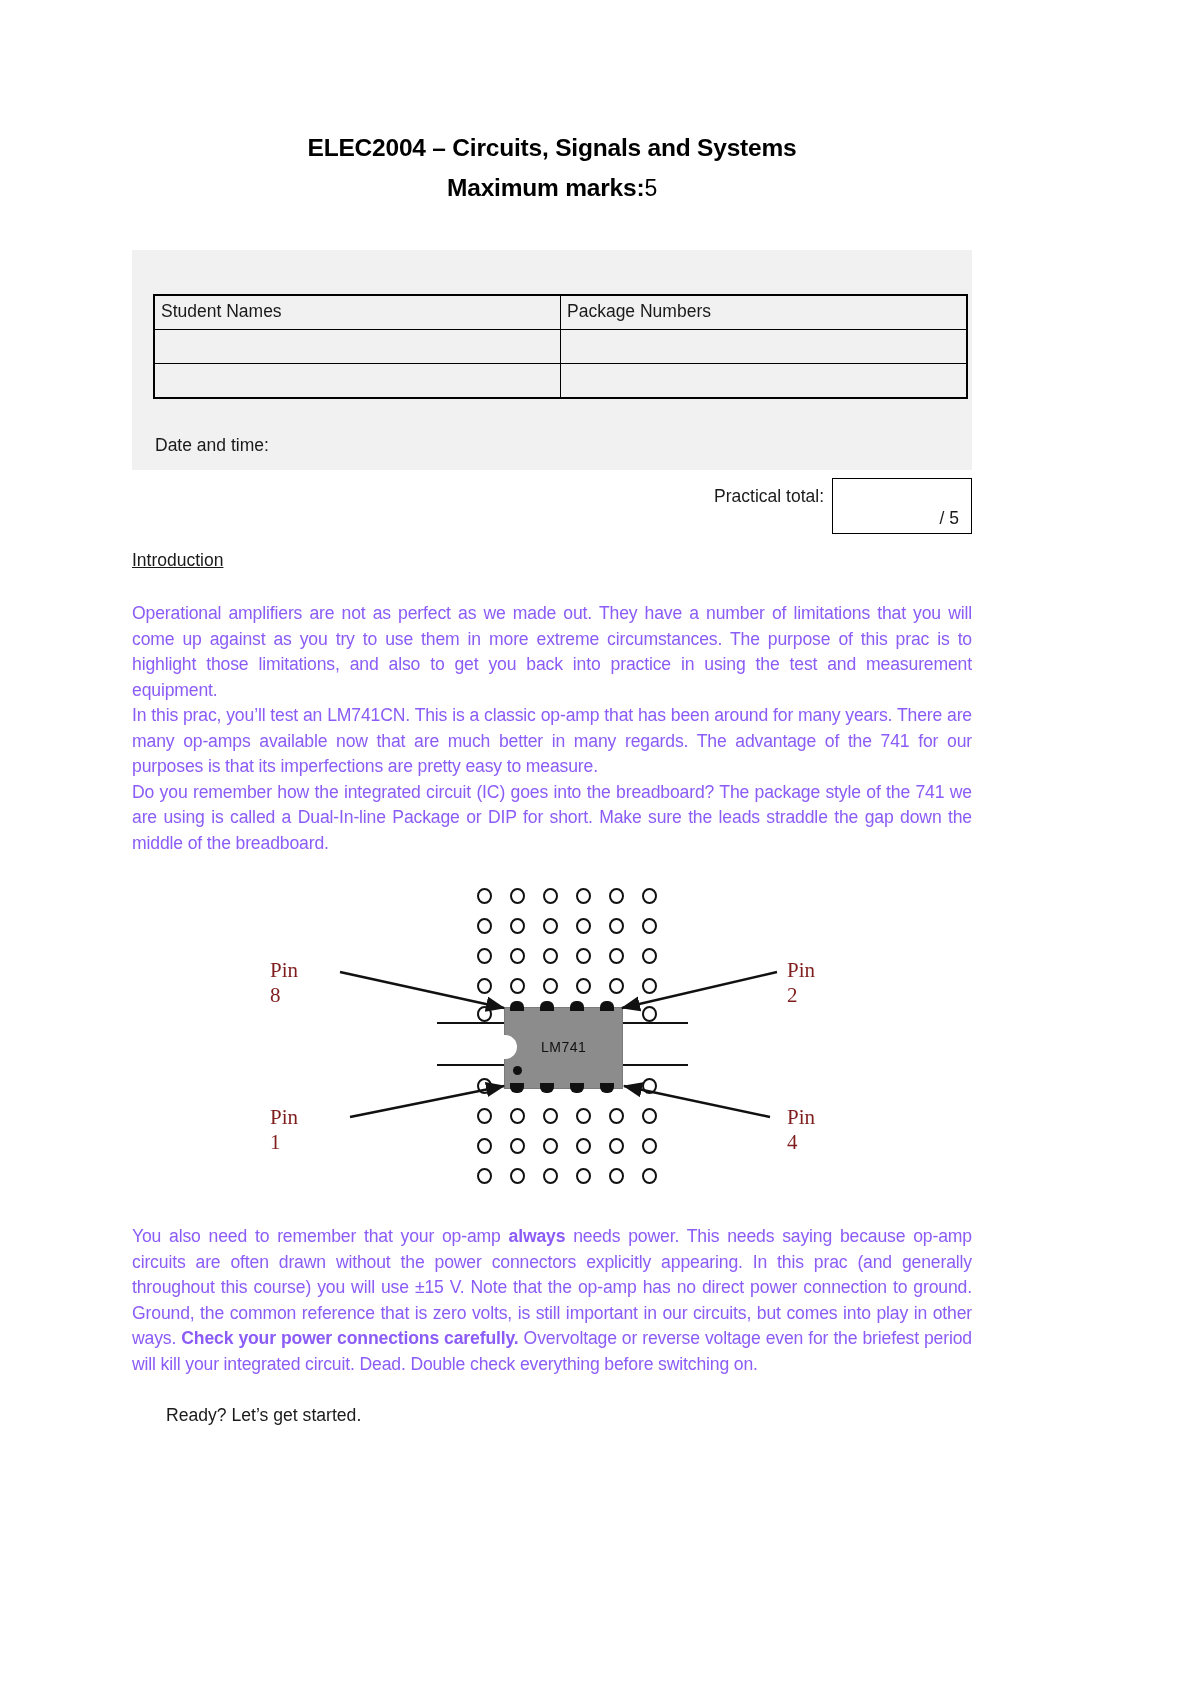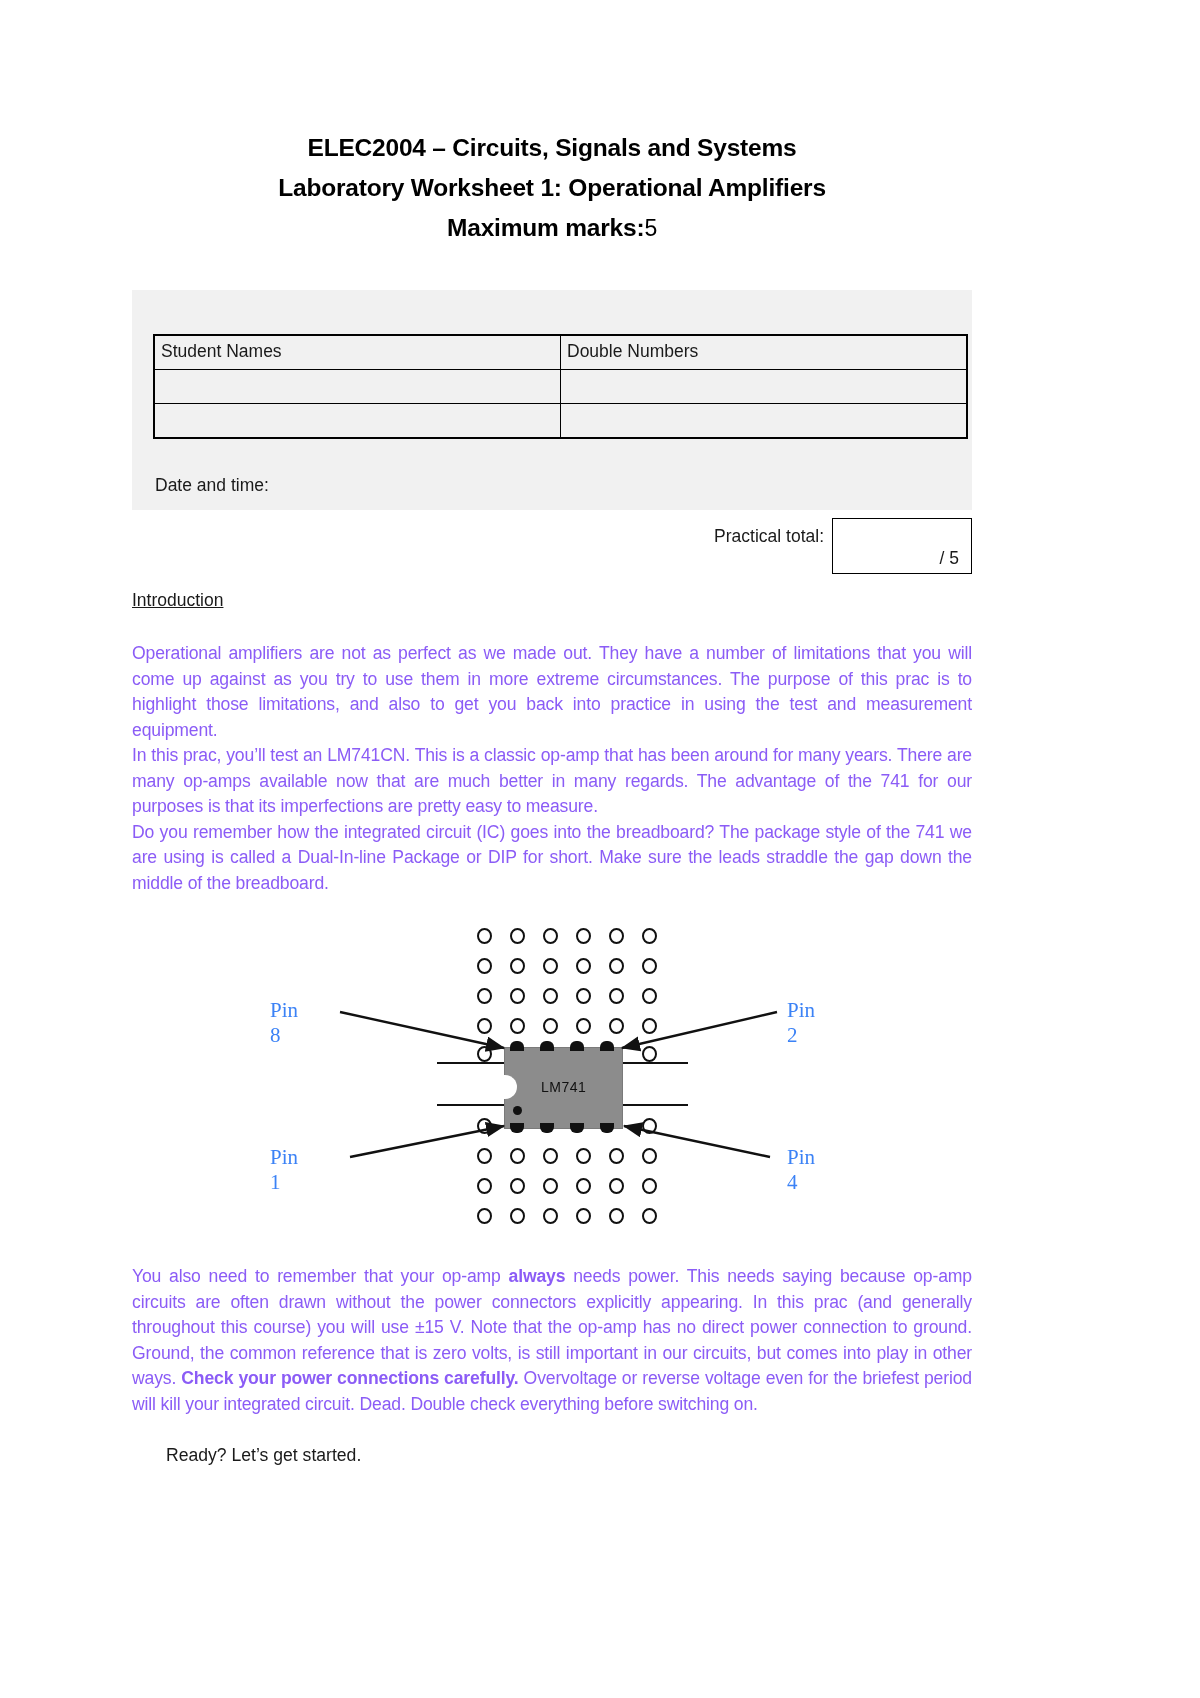--- a/index.html
+++ b/index.html
@@ -193,48 +193,47 @@
     position: absolute;
     width: 9px;
     height: 9px;
     border-radius: 50%;
     background: #111;
   }
   .pin-text {
     position: absolute;
     font-family: "Liberation Serif", serif;
     font-size: 21px;
-    color: #3b82f6;
+    color: #7f1d1d;
   }
   svg.arrows {
     position: absolute;
     left: 0; top: 0;
     overflow: visible;
   }
 </style>
 </head>
 <body>
 
 <div class="page">
   <div class="content">
 
     <div class="title-block">
       <div class="title-line">ELEC2004 – Circuits, Signals and Systems</div>
-      <div class="title-line">Laboratory Worksheet 1: Operational Amplifiers</div>
       <div class="title-line third">
         <span>Maximum marks:</span><span class="marks-val">5</span>
       </div>
     </div>
 
     <div class="info-panel">
       <table class="students">
         <tbody>
             <tr>
           <td class="hdr">Student Names</td>
-          <td class="hdr">Double Numbers</td>
+          <td class="hdr">Package Numbers</td>
         </tr>
         <tr>
           <td></td>
           <td></td>
         </tr>
         <tr>
           <td></td>
           <td></td>
         </tr>
       </tbody>

